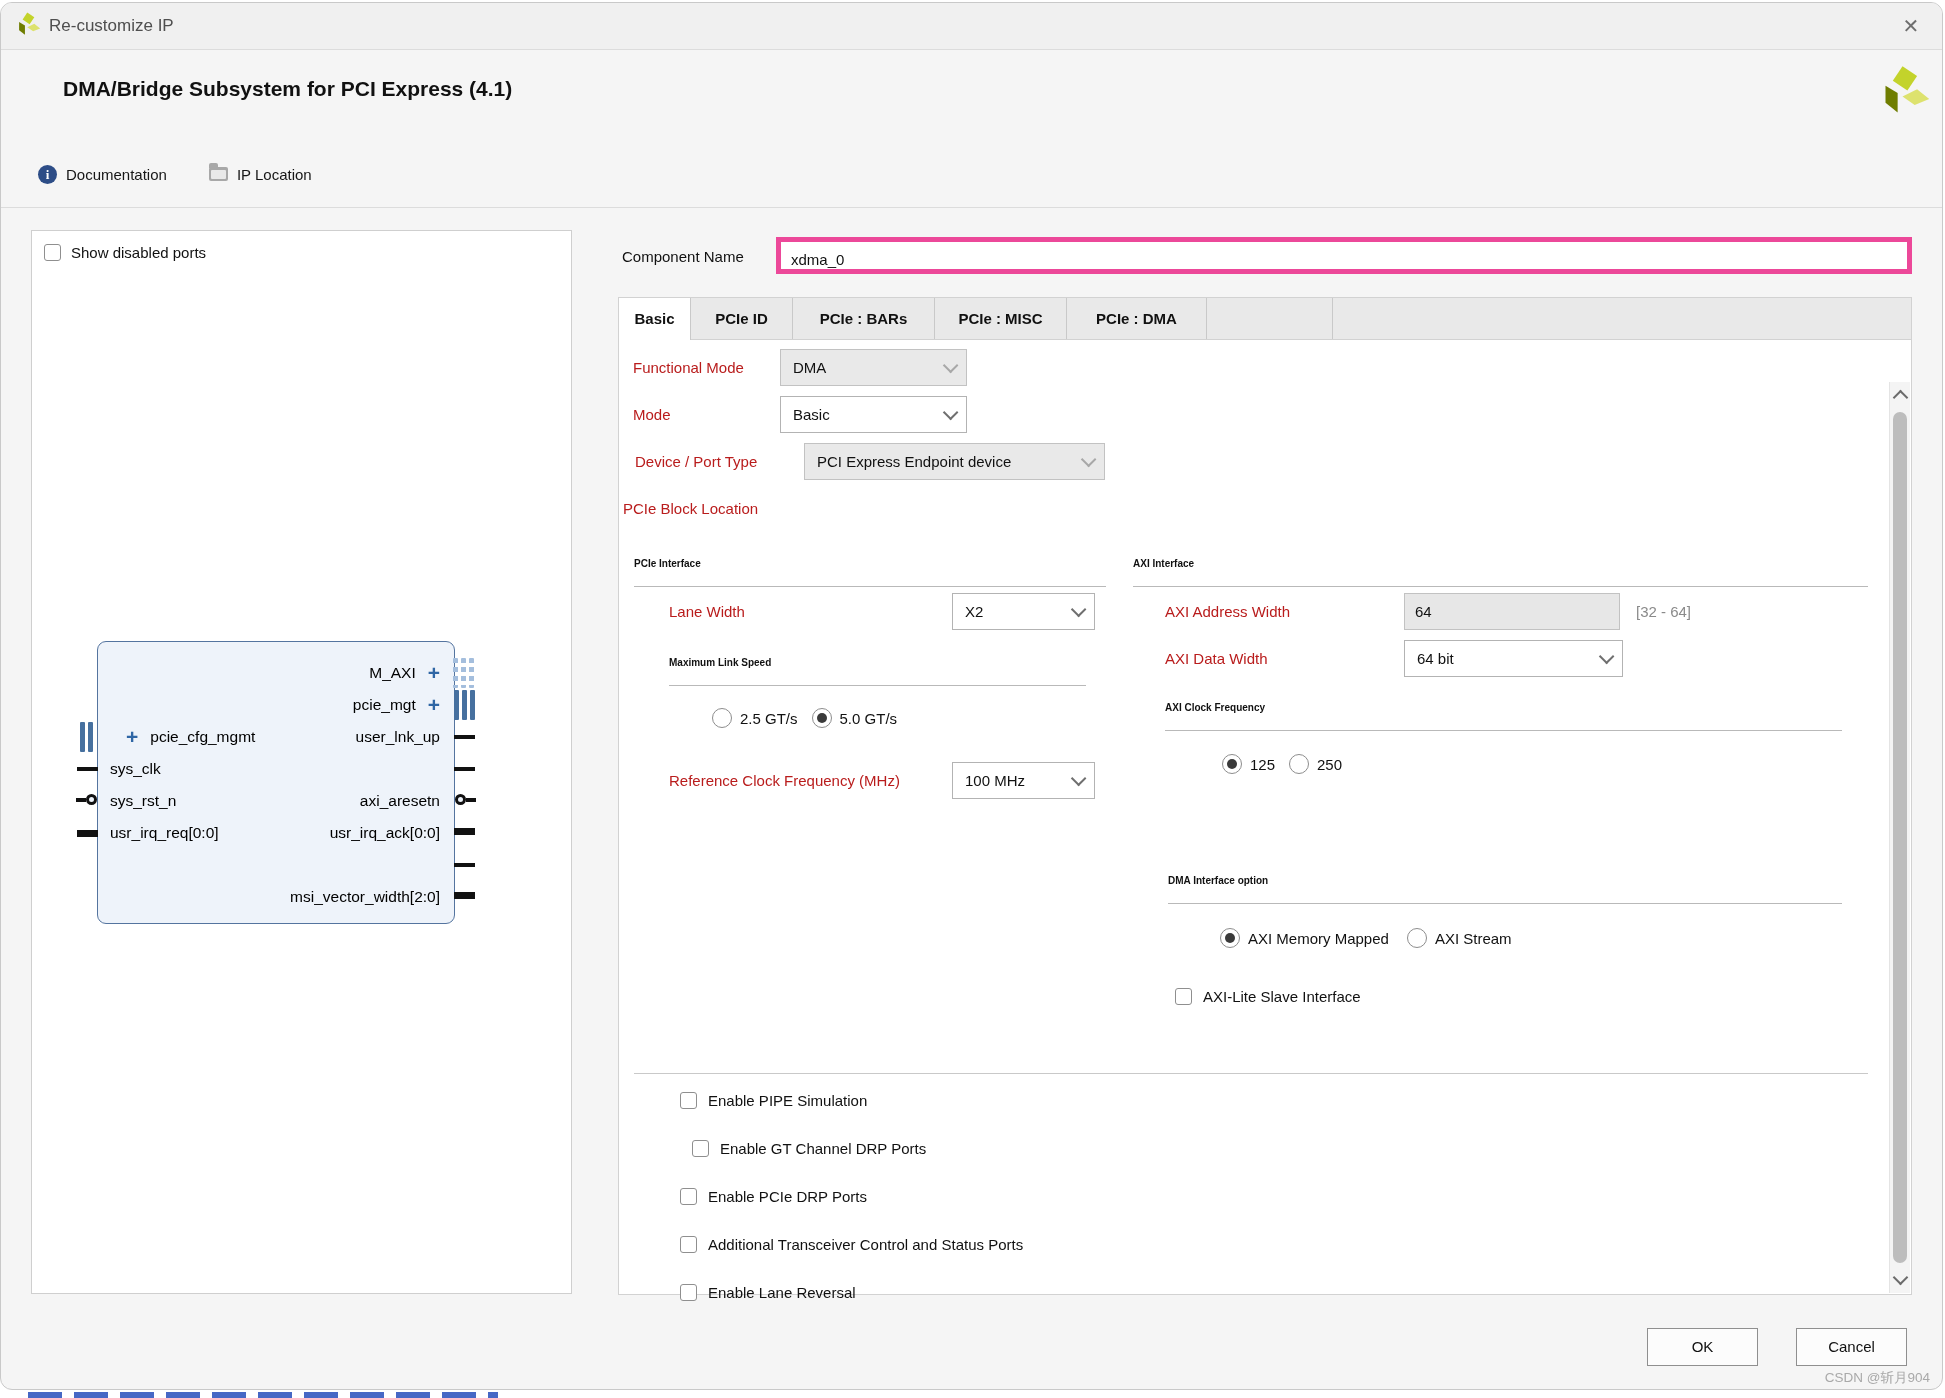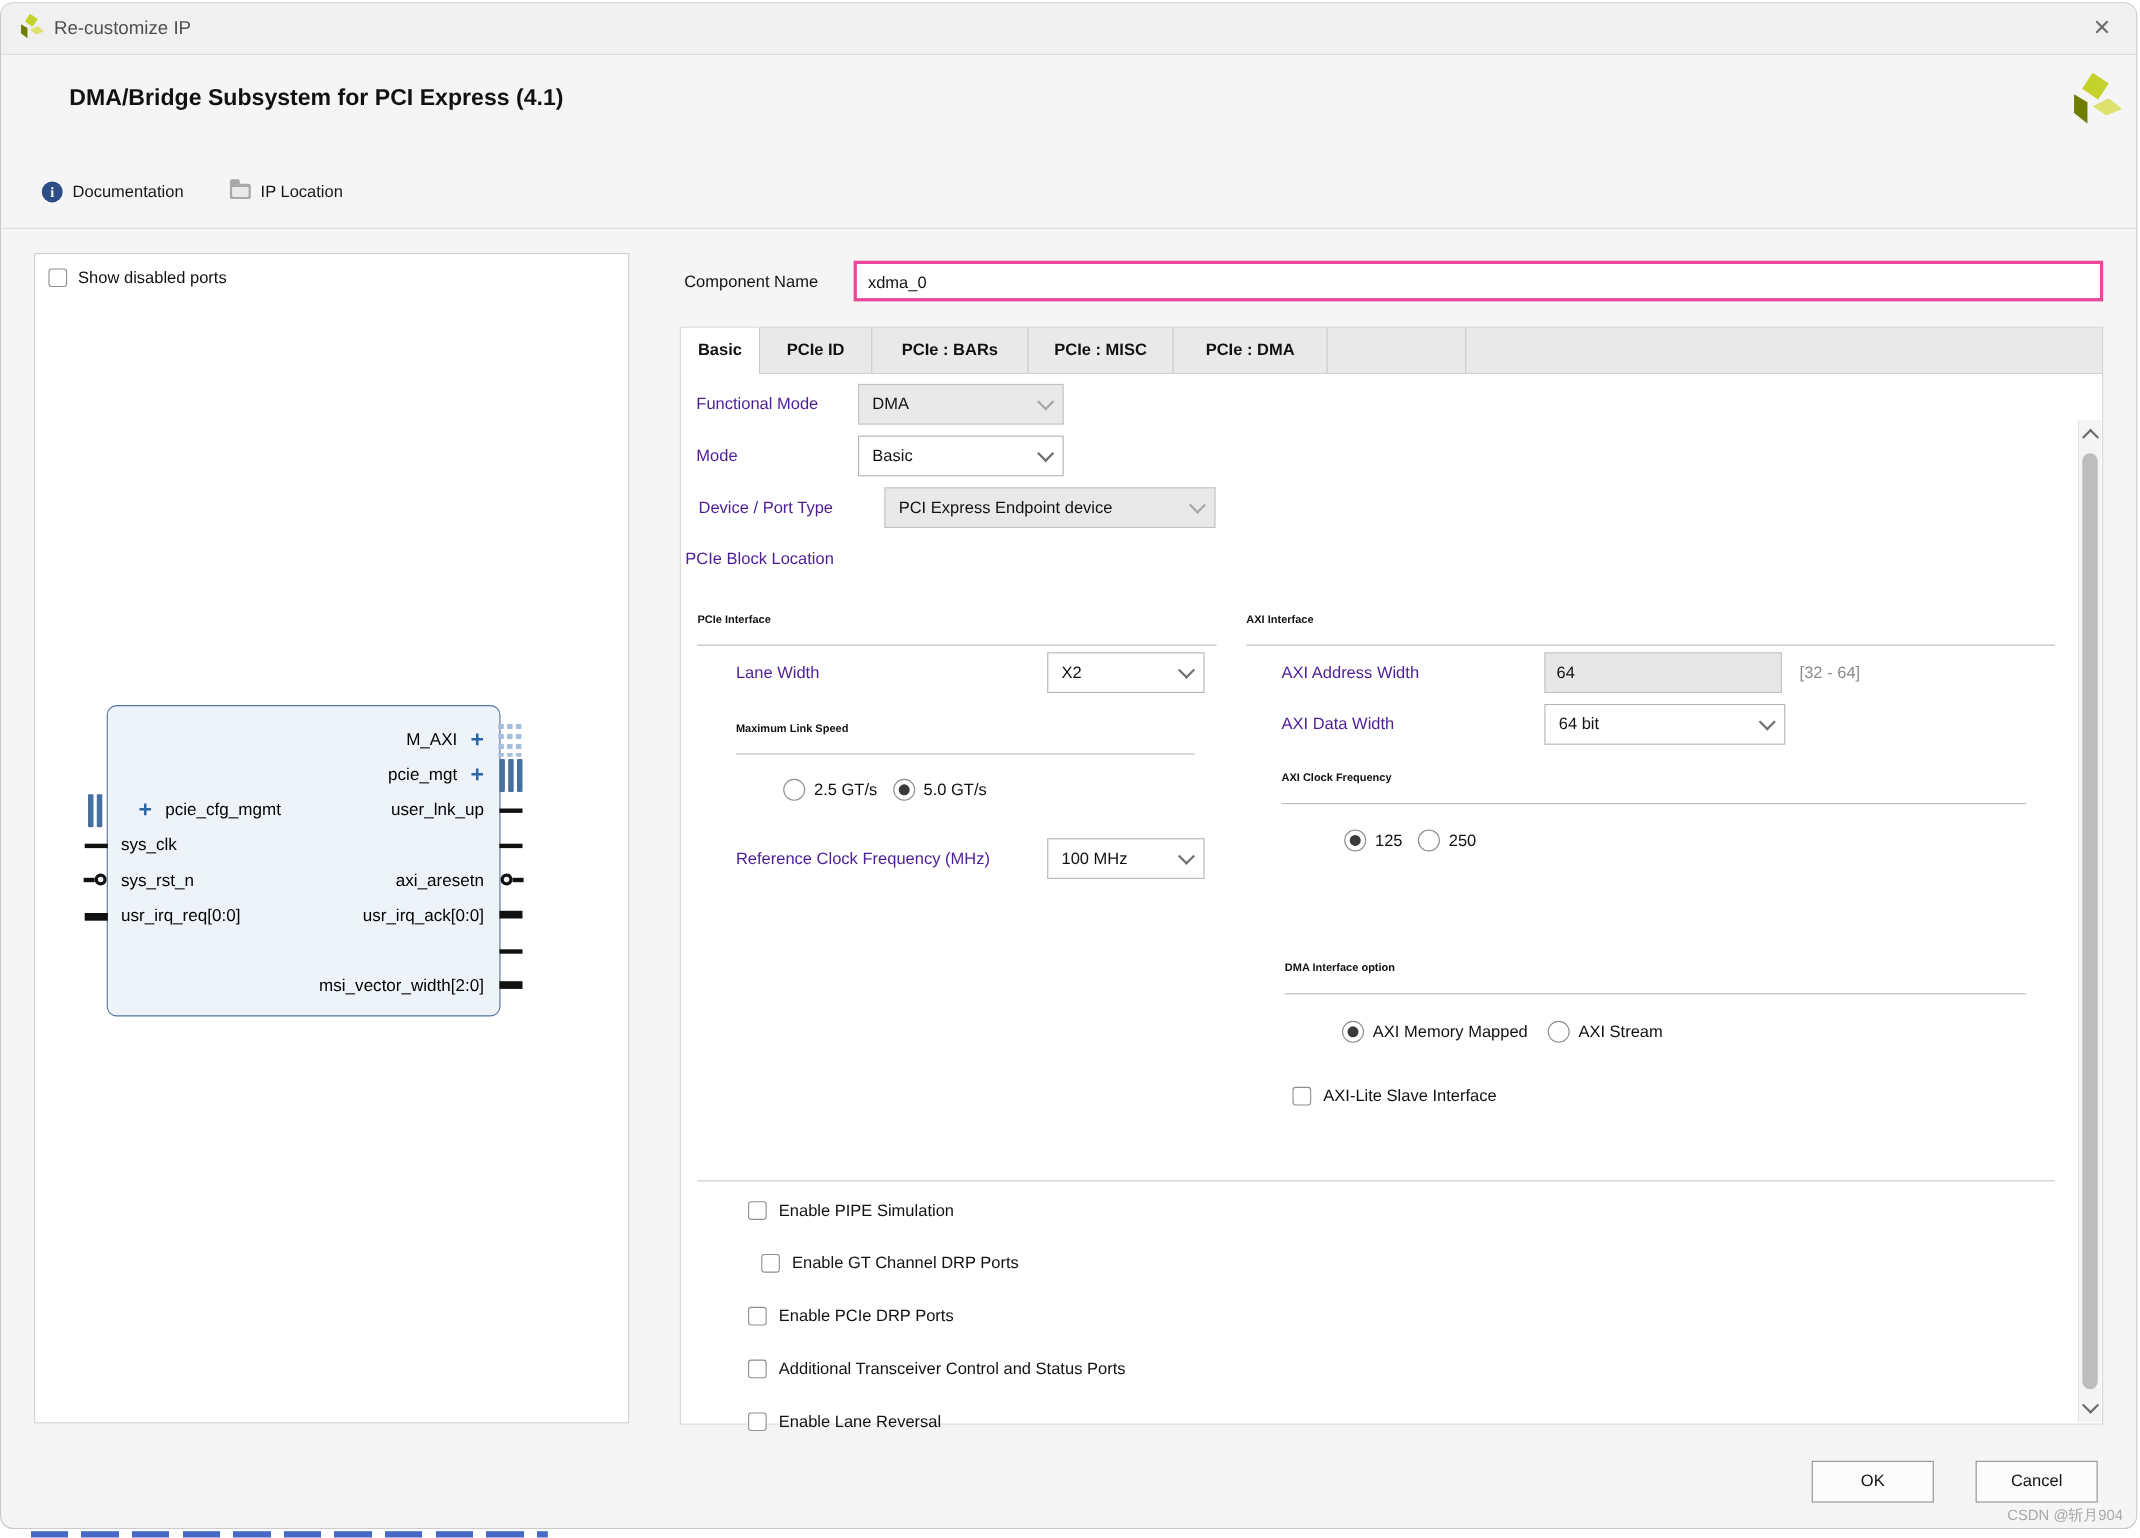--- a/index.html
+++ b/index.html
@@ -50,36 +50,36 @@
   .stub{background:#111;height:4px;width:21px;}
   .stub.bus{height:7px;}
   .ring{width:11px;height:11px;border:3px solid #111;border-radius:50%;background:#eef3fa;box-sizing:border-box;}
   .ifbars{display:flex;gap:3px;}
   .ifbars .bar{width:5px;height:30px;background:#46709f;border-radius:1px;}
   .ifbars.dashed .bar{background:repeating-linear-gradient(to bottom,#a4bedd 0 5px,rgba(0,0,0,0) 5px 9px);}
 
   
   .comp-label{position:absolute;left:621px;top:236px;line-height:36px;font-size:15px;color:#111;}
   .comp-field{position:absolute;left:775px;top:234px;width:1136px;height:37px;background:#fff;
-              border:3px solid #ec4899;box-sizing:border-box;font-size:15px;color:#111;
+              border:5px solid #ec4899;box-sizing:border-box;font-size:15px;color:#111;
               line-height:35px;padding:0 10px;}
 
   
   .tabpanel{position:absolute;left:617px;top:294px;width:1294px;height:998px;background:#ffffff;
             border:1px solid #d2d2d2;box-sizing:border-box;}
   .tabstrip{position:absolute;left:0;top:0;right:0;height:41px;background:#e9e9e9;
             border-bottom:1px solid #d2d2d2;display:flex;}
   .tab{height:41px;line-height:41px;text-align:center;font-size:15px;font-weight:bold;color:#111;
        border-right:1px solid #c9c9c9;box-sizing:border-box;}
   .tab.selected{background:#ffffff;height:42px;}
   .tabstrip .ghost-sep{width:126px;height:41px;border-right:1px solid #c9c9c9;box-sizing:border-box;}
   .content{position:absolute;left:0;top:42px;right:0;bottom:0;background:#fff;}
 
   
-  .flabel{position:absolute;font-size:15px;color:#4c1d95;line-height:37px;white-space:nowrap;}
+  .flabel{position:absolute;font-size:15px;color:#b91c1c;line-height:37px;white-space:nowrap;}
   .dd{position:absolute;height:37px;background:#fff;border:1px solid #b3b3b3;box-sizing:border-box;
       display:flex;align-items:center;padding:0 12px;font-size:15px;color:#111;}
   .dd .chev{margin-left:auto;width:9px;height:9px;border-right:2px solid #6f6f6f;border-bottom:2px solid #6f6f6f;
             transform:rotate(45deg) translateY(-3px);}
   .dd.disabled{background:#e9e9e9;border-color:#c2c2c2;}
   .dd.disabled .chev{border-color:#a8a8a8;}
   .tfield{position:absolute;height:37px;box-sizing:border-box;border:1px solid #b3b3b3;background:#fff;
           font-size:15px;color:#111;line-height:35px;padding:0 10px;}
   .tfield.disabled{background:#e7e7e7;border-color:#c2c2c2;}
   .hint{position:absolute;font-size:15px;color:#8a8a8a;line-height:37px;}

